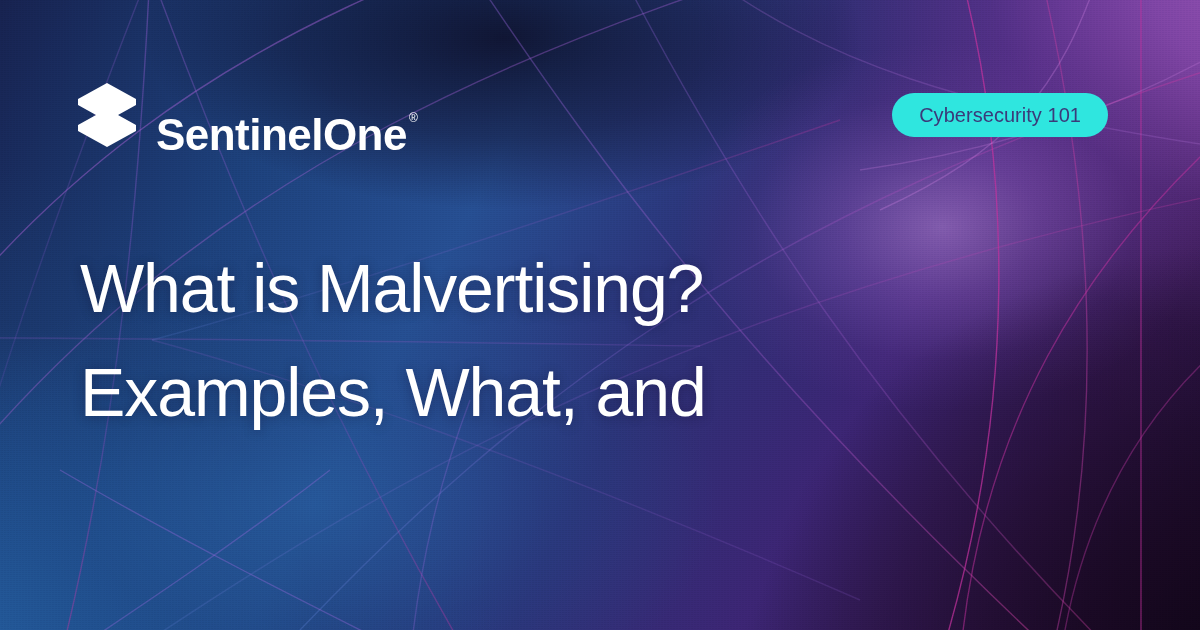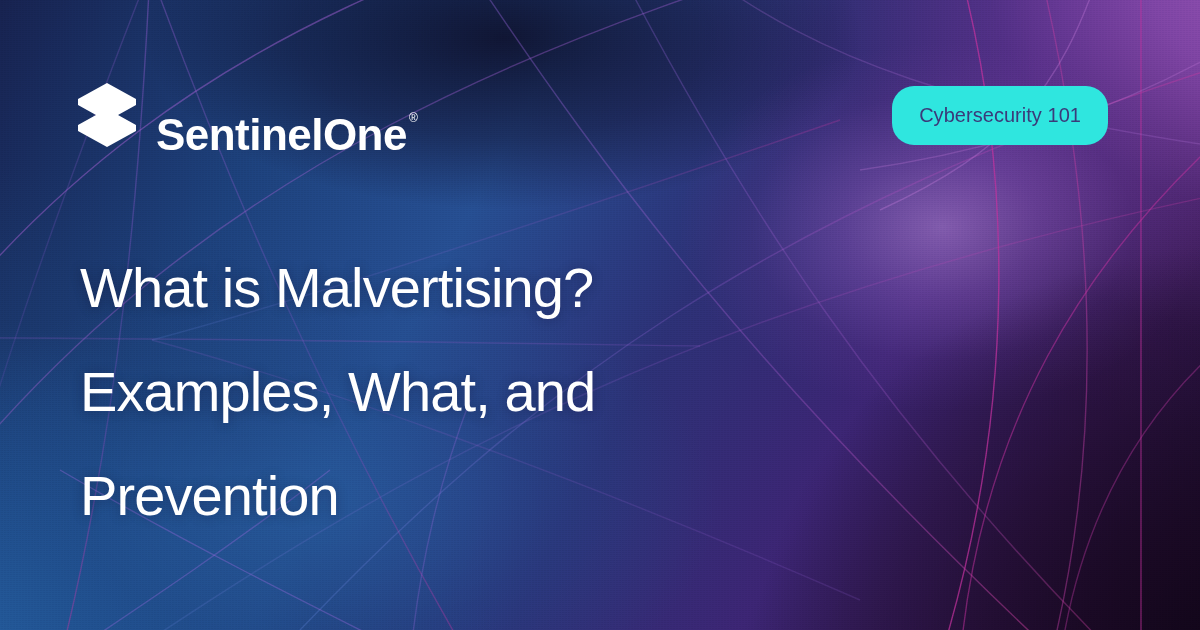--- a/index.html
+++ b/index.html
@@ -170,21 +170,21 @@
     line-height: 1;
     margin-left: 2px;
     position: relative;
     top: -12px;
   }
 
   .badge {
     display: inline-flex;
     align-items: center;
     justify-content: center;
-    height: 59px;
+    height: 44px;
     padding: 0 27px;
     border-radius: 22px;
     background: #2FE6DF;
     color: #3B3A7A;
     font-size: 20px;
     font-weight: 400;
     letter-spacing: 0.002em;
     white-space: nowrap;
     border: none;
     cursor: pointer;
@@ -195,21 +195,21 @@
   .title-block {
     position: absolute;
     left: 80px;
     top: 236px;
     width: 1030px;
   }
 
   .title-line {
     display: block;
     color: #ffffff;
-    font-size: 56px;
+    font-size: 68px;
     font-weight: 300;
     line-height: 104px;
     letter-spacing: -0.016em;
     white-space: nowrap;
     text-shadow: 0 1px 12px rgba(12, 6, 30, 0.30);
   }
 </style>
 </head>
 <body>
 
@@ -296,16 +296,15 @@
         <span>SentinelOne</span><span class="brand-reg">®</span>
       </span>
     </div>
 
     <button class="badge">Cybersecurity 101</button>
   </div>
 
   <div class="title-block">
     <span class="title-line">What is Malvertising?</span>
     <span class="title-line">Examples, What, and</span>
-    <span class="title-line">Prevention</span>
   </div>
 
 </div>
 
 </body></html>

